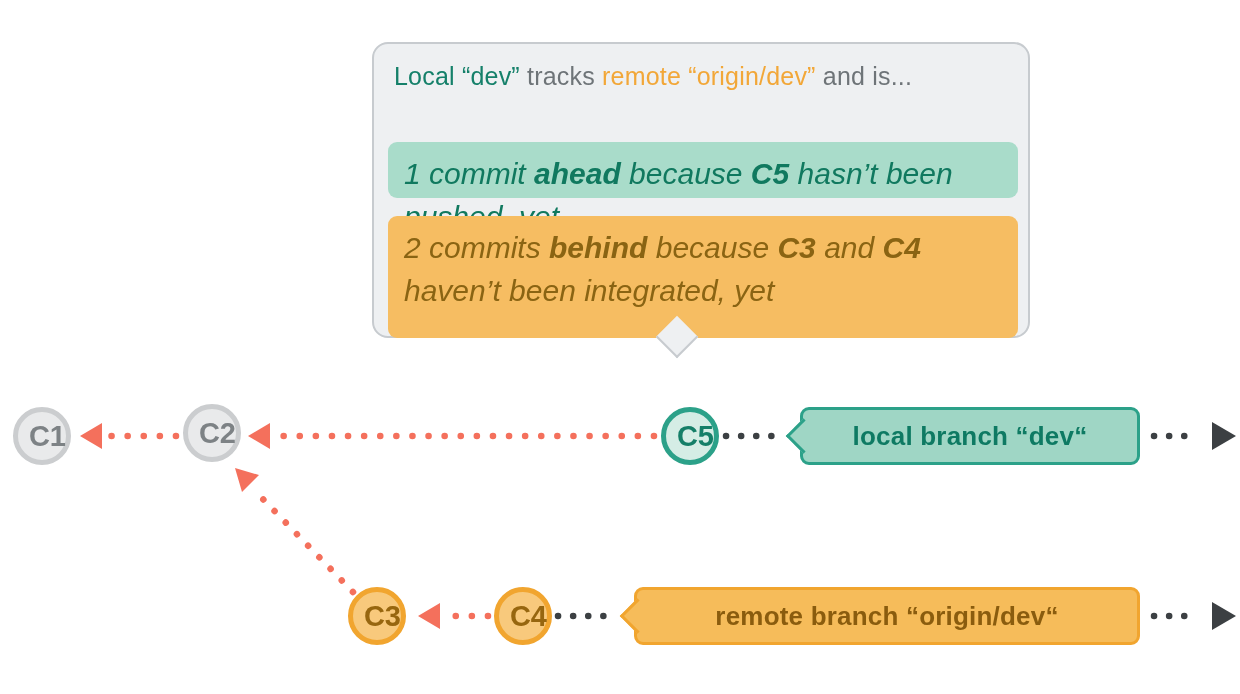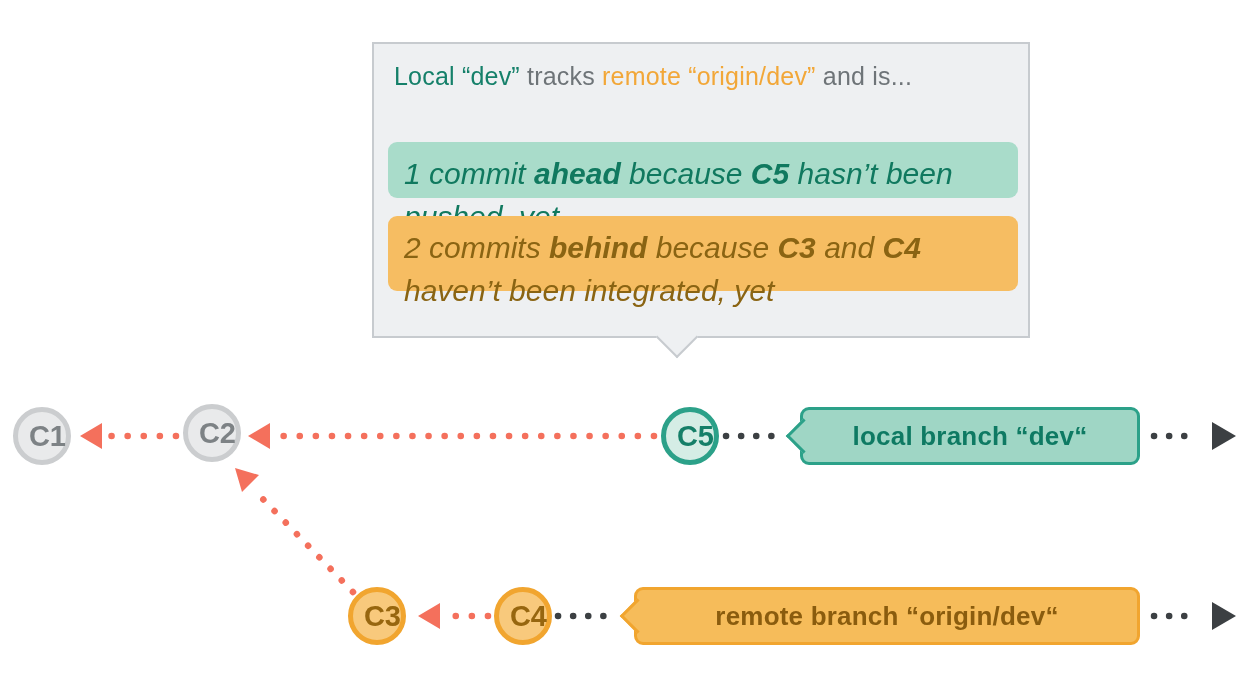--- a/index.html
+++ b/index.html
@@ -3,42 +3,42 @@
 <meta charset="utf-8">
 <style>
   * { margin:0; padding:0; box-sizing:border-box; }
   html,body { background:#ffffff; }
   body { font-family:"Liberation Sans","DejaVu Sans",sans-serif; }
   .stage { position:relative; width:1240px; height:694px; background:#ffffff; overflow:hidden; }
 
   
   .tooltip {
     position:absolute; left:372px; top:42px; width:658px; height:296px;
-    background:#eef0f2; border:2.5px solid #c7cbcf; border-radius:0;
+    background:#eef0f2; border:2.5px solid #c7cbcf; border-radius:16px;
   }
   .tooltip-tail {
     position:absolute; left:662px; top:322px; width:30px; height:30px;
     background:#eef0f2; border-right:2.5px solid #c7cbcf; border-bottom:2.5px solid #c7cbcf;
     transform:rotate(45deg);
   }
   .tooltip-title {
     position:absolute; left:20px; top:18px; font-size:25px; font-weight:500;
     color:#6e7478; letter-spacing:0.2px;
   }
   .tt-teal   { color:#15806a; }
   .tt-orange { color:#f2a738; }
   .tt-gray   { color:#6e7478; }
 
   .note {
     position:absolute; left:14px; width:630px; border-radius:9px;
     font-size:30px; line-height:1.42; padding:11px 16px;font-style:italic;
   }
   .note b { font-weight:bold; }
   .note-ahead  { top:98px;  height:56px; background:#a9dcca; color:#10795f; }
-  .note-behind { top:172px; height:75px; background:#f6bd62; color:#8a6413; }
+  .note-behind { top:172px; height:122px; background:#f6bd62; color:#8a6413; }
 
   
   .commit {
     position:absolute; width:58px; height:58px; border-radius:50%;
     display:flex; align-items:center; justify-content:flex-end;
     font-weight:bold; font-size:29px;
   }
   .commit-gray   { background:#e9eaeb; border:5px solid #cbcdcf; color:#7d8285; }
   .commit-teal   { background:#d5ede5; border:5px solid #2ca189; color:#157f68; }
   .commit-orange { background:#f8c97c; border:5px solid #f1a52f; color:#97660f; }

